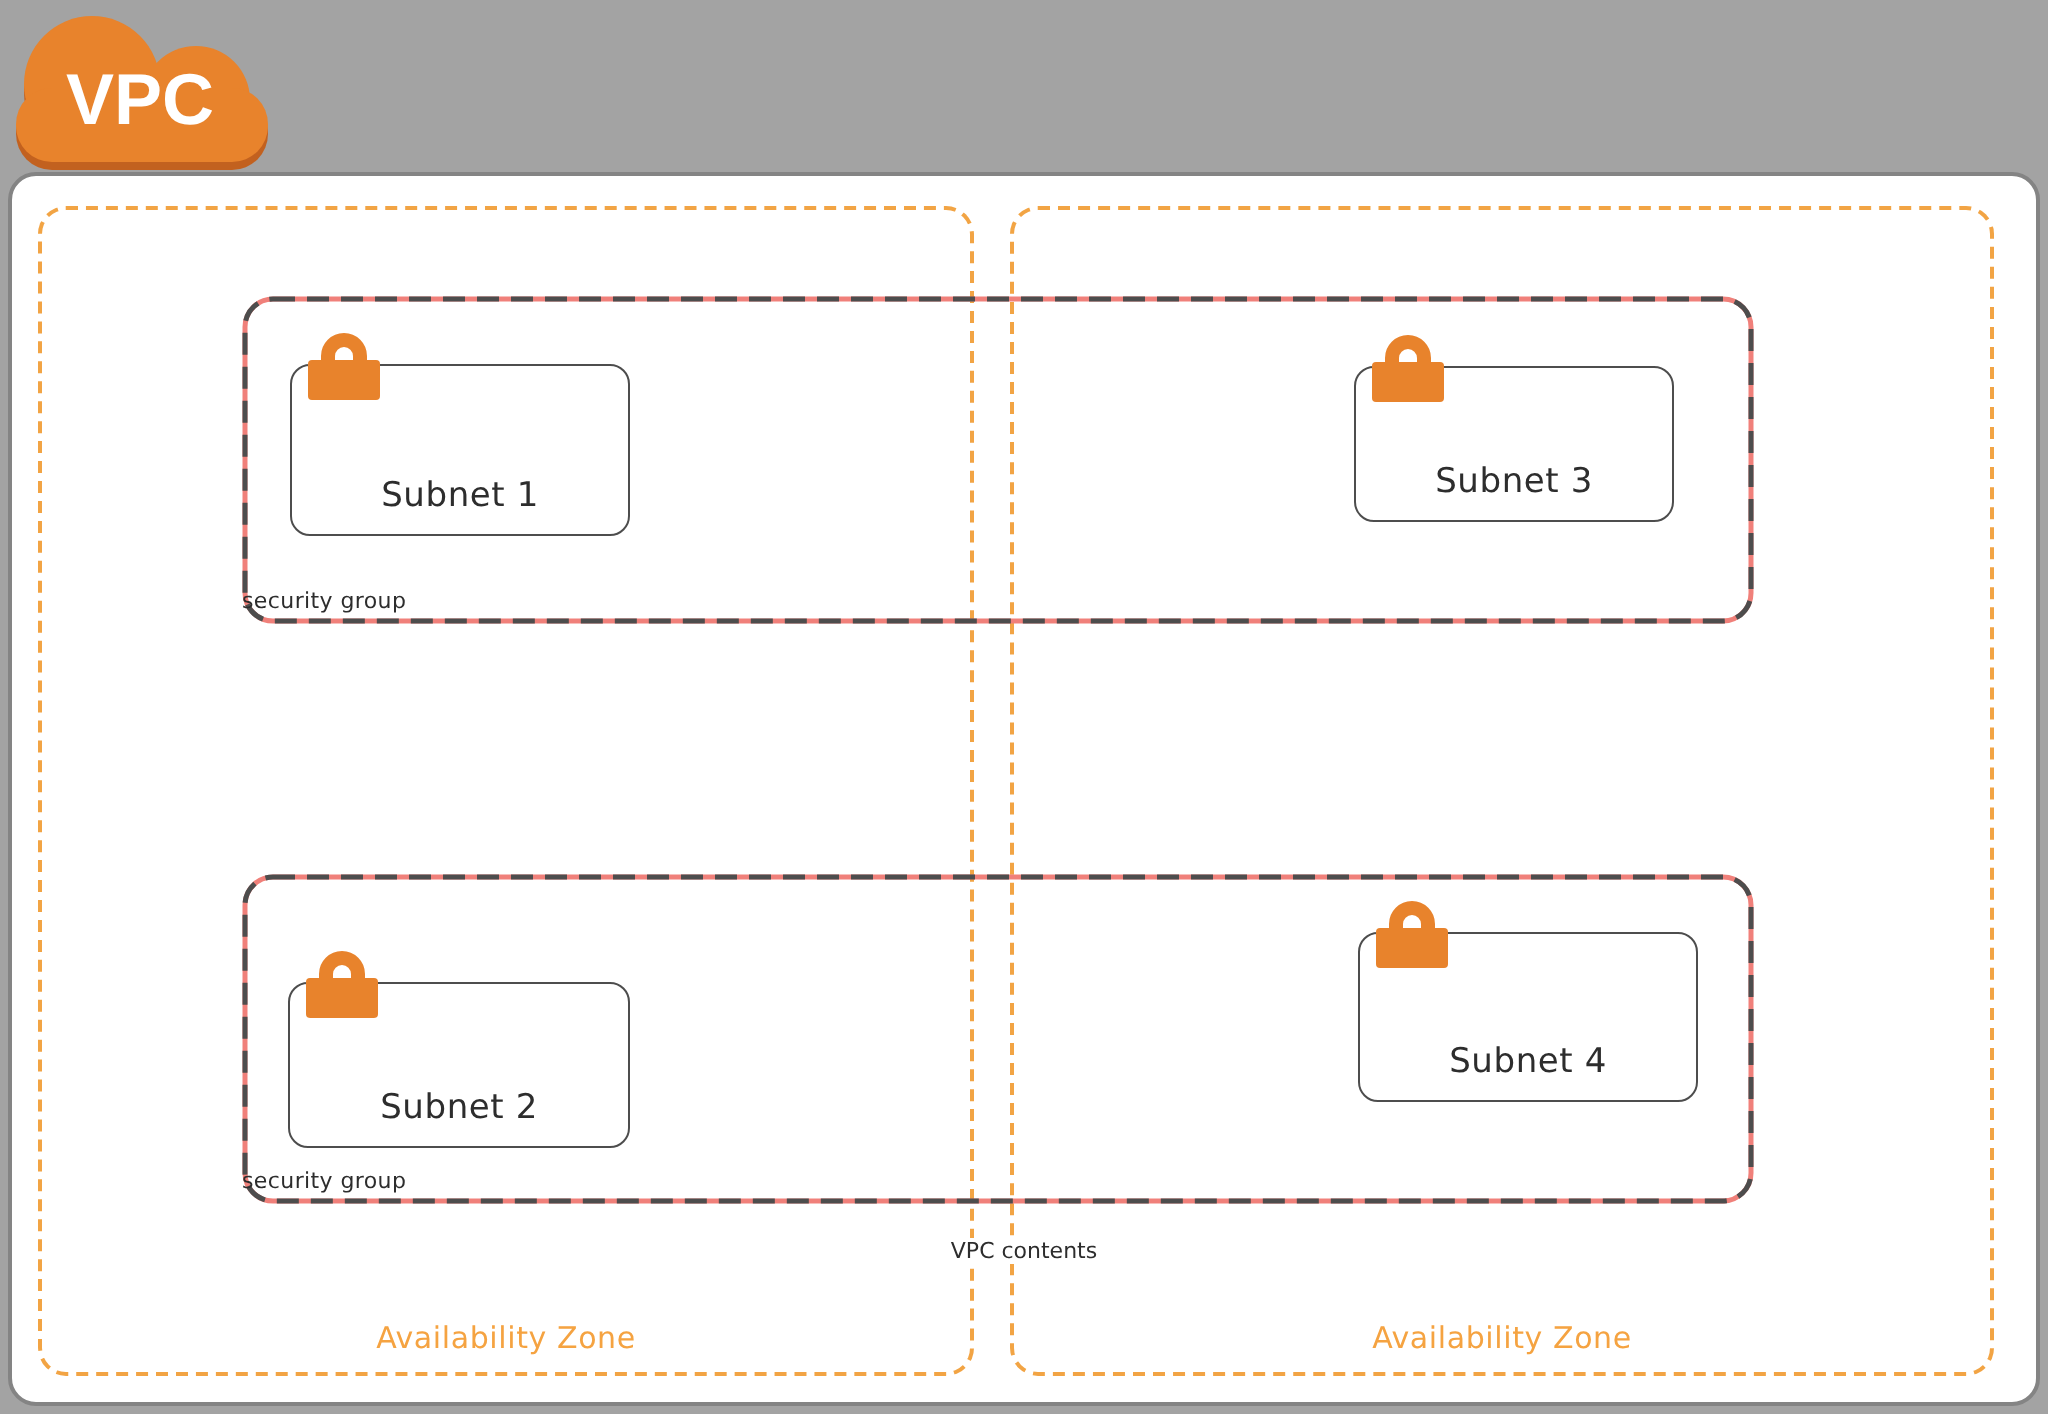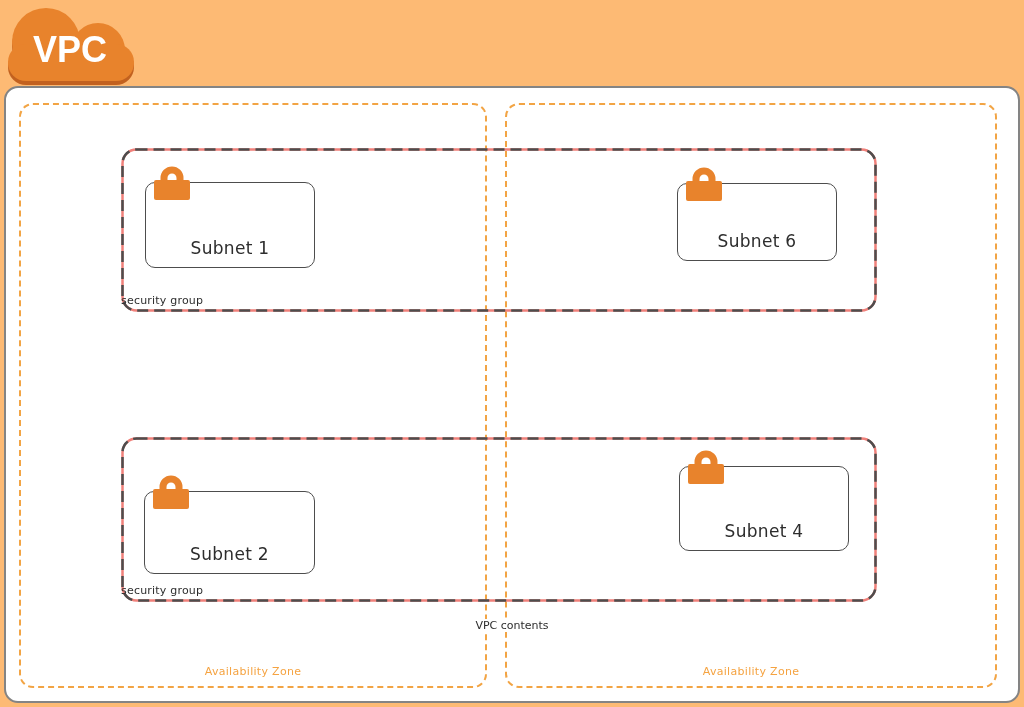--- a/index.html
+++ b/index.html
@@ -1,37 +1,37 @@
 <!DOCTYPE html>
 <html><head>
 <meta charset="utf-8">
 <style>
   html,body { margin:0; padding:0; background:#ffffff; }
   .canvas {
-    position:relative; width:1024px; height:707px; background:#fdba74;
+    position:relative; width:1024px; height:707px; background:#a3a3a3;
     font-family:"DejaVu Sans", "Liberation Sans", sans-serif; overflow:hidden;
   }
   
   .vpc-cloud { position:absolute; left:2px; top:2px; width:136px; height:84px; }
   .vpc-cloud svg { display:block; }
   
   .vpc-box {
     position:absolute; left:4px; top:86px; width:1012px; height:613px;
     border:2px solid #848484; border-radius:14px; background:#ffffff;
   }
   
   .az {
     position:absolute; top:15px; height:581px;
     border:2px dashed #f2a444; border-radius:14px;
   }
   .az-left  { left:13px;  width:464px; }
   .az-right { left:499px; width:488px; }
   .az-label {
     position:absolute; left:0; right:0; bottom:8px; text-align:center;
-    font-size:11px; color:#f5a341; letter-spacing:0.3px;
+    font-size:15px; color:#f5a341; letter-spacing:0.3px;
   }
   
   .vpc-contents-label {
     position:absolute; left:50%; top:531px; transform:translateX(-50%);
     font-size:11px; color:#2d2d2d; background:#ffffff; padding:0 4px;
     white-space:nowrap;
     text-align:center;
   }
   
   .sg { position:absolute; left:121px; width:756px; }
@@ -103,21 +103,21 @@
         <rect x="3" y="15" width="36" height="20" rx="2" fill="#e8832c"></rect>
       </svg>
       <span class="subnet-label">Subnet 1</span>
     </div>
 
     <div class="subnet sn-3">
       <svg class="lock" viewBox="0 0 42 36">
         <path d="M13 21 v-8 a8 8 0 0 1 16 0 v8" fill="none" stroke="#e8832c" stroke-width="7"></path>
         <rect x="3" y="15" width="36" height="20" rx="2" fill="#e8832c"></rect>
       </svg>
-      <span class="subnet-label">Subnet 6</span>
+      <span class="subnet-label">Subnet 3</span>
     </div>
 
     <span class="sg-label">security group</span>
   </div>
 
   <div class="sg sg-2">
     <svg class="sg-border" width="756" height="165">
       <rect x="1.5" y="1.5" width="753" height="162" rx="14" fill="none" stroke="#f0807a" stroke-width="2.5"></rect>
       <rect x="1.5" y="1.5" width="753" height="162" rx="14" fill="none" stroke="#4d4d4d" stroke-width="2.5" stroke-dasharray="11 6"></rect>
     </svg>

